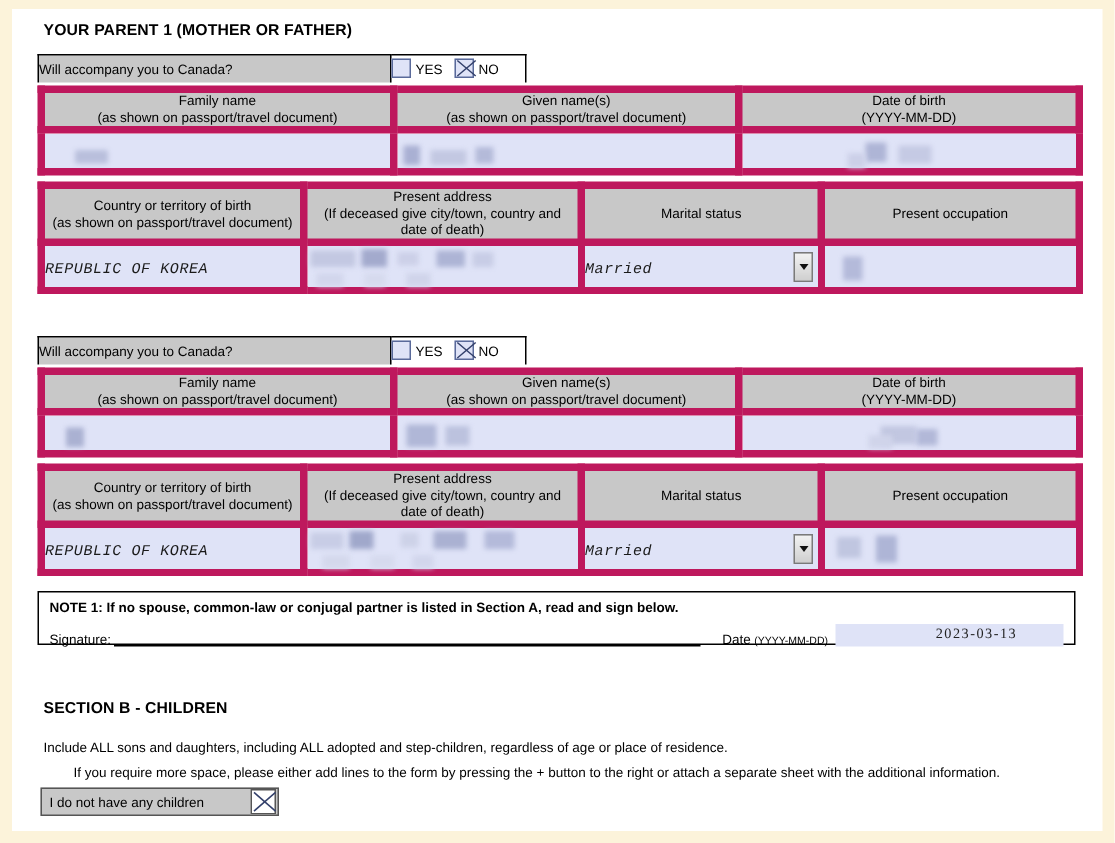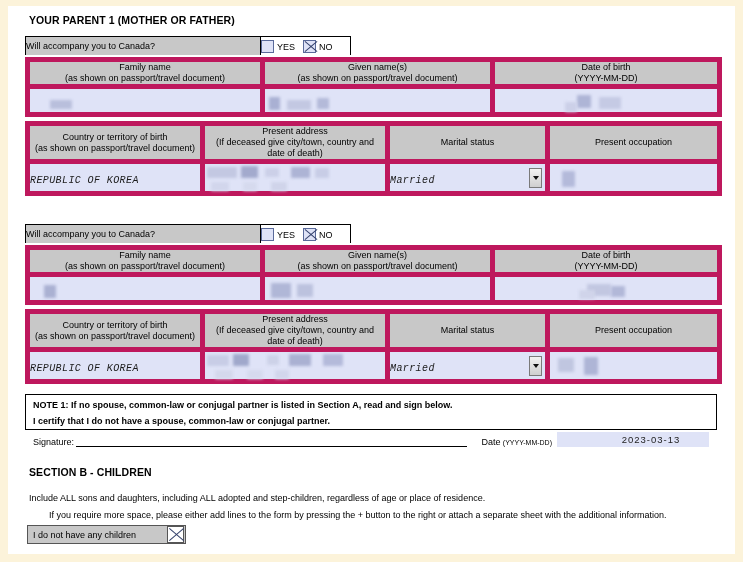--- a/index.html
+++ b/index.html
@@ -124,21 +124,21 @@
   .sig-row { display: flex; align-items: flex-end; }
   .sig-lbl { font-size: 9px; }
   .sig-line { flex: 1; border-bottom: 1px solid #000; height: 11px; margin-left: 2px; }
   .date-lbl { font-size: 8.5px; margin-left: 14px; white-space: nowrap; }
   .date-lbl b { font-size: 9px; font-weight: normal; }
   .date-sub { font-size: 7px; }
   .date-fld {
     width: 152px; height: 15px;
     background: #dfe3f7;
     margin-left: 5px;
-    font-family: Liberation Sans, sans-serif;
+    font-family: Liberation Serif, serif;
     font-size: 9.5px;
     text-align: center;
     letter-spacing: 1px;
     color:#222;
     line-height: 15px;
     padding-left: 36px;
   }
 
   
   .secb-title { position: absolute; left: 21px; top: 460px; }
@@ -396,21 +396,20 @@
         <span class="fld-txt"></span>
         <span class="blob" style="left:8px;top:6px;width:16px;height:14px;background:#c0c6e0;"></span>
         <span class="blob" style="left:34px;top:5px;width:14px;height:18px;background:#aeb5d6;"></span>
       </td>
     </tr>
   </tbody>
       </table>
 
   <div class="notebox">
     <div class="note-line">NOTE 1: If no spouse, common-law or conjugal partner is listed in Section A, read and sign below.</div>
-    <div class="note-line">I certify that I do not have a spouse, common-law or conjugal partner.</div>
     <div class="sig-row">
       <span class="sig-lbl">Signature:</span>
       <span class="sig-line"></span>
       <span class="date-lbl">
         <b>Date</b>
         <span class="date-sub">(YYYY-MM-DD)</span>
       </span>
       <span class="date-fld">2023-03-13</span>
     </div>
   </div>

